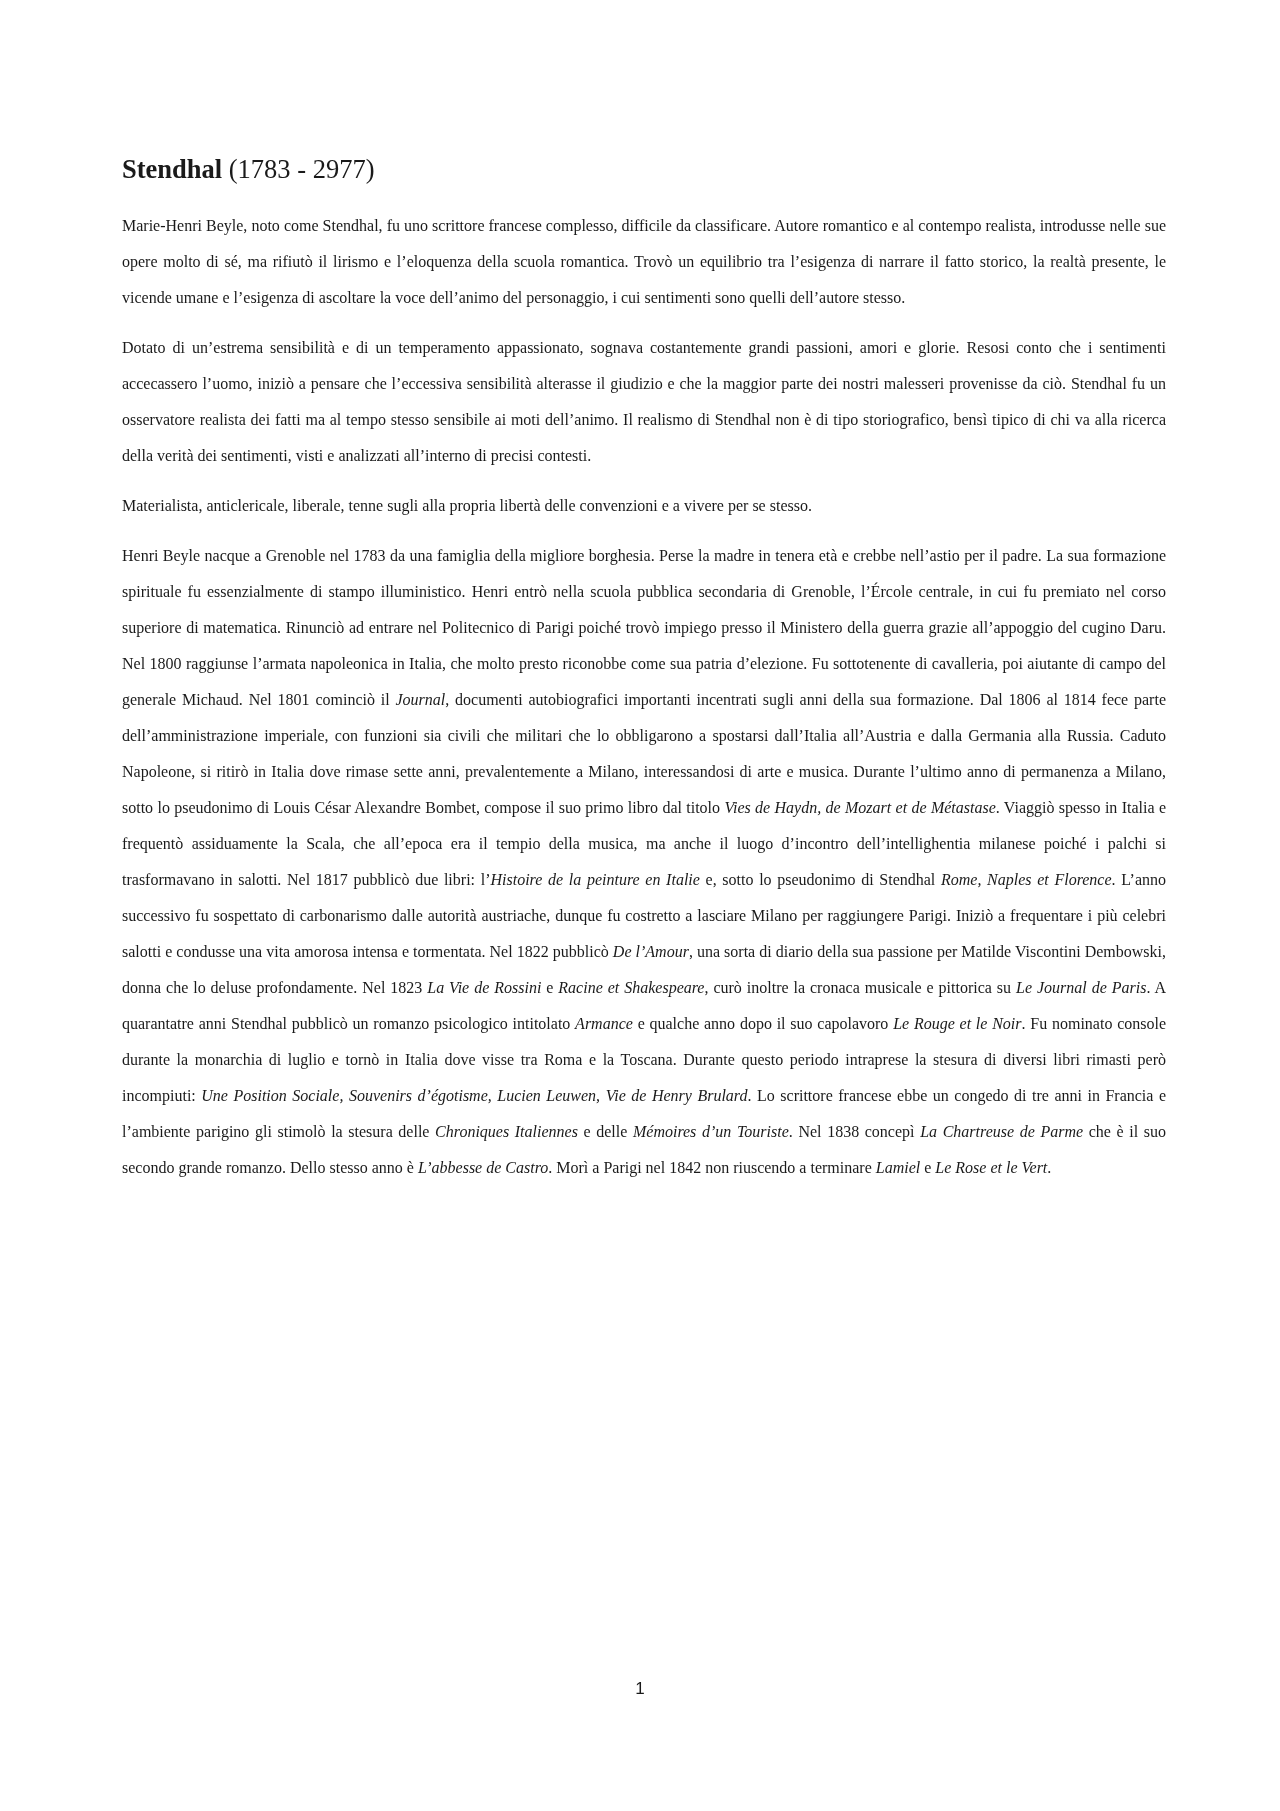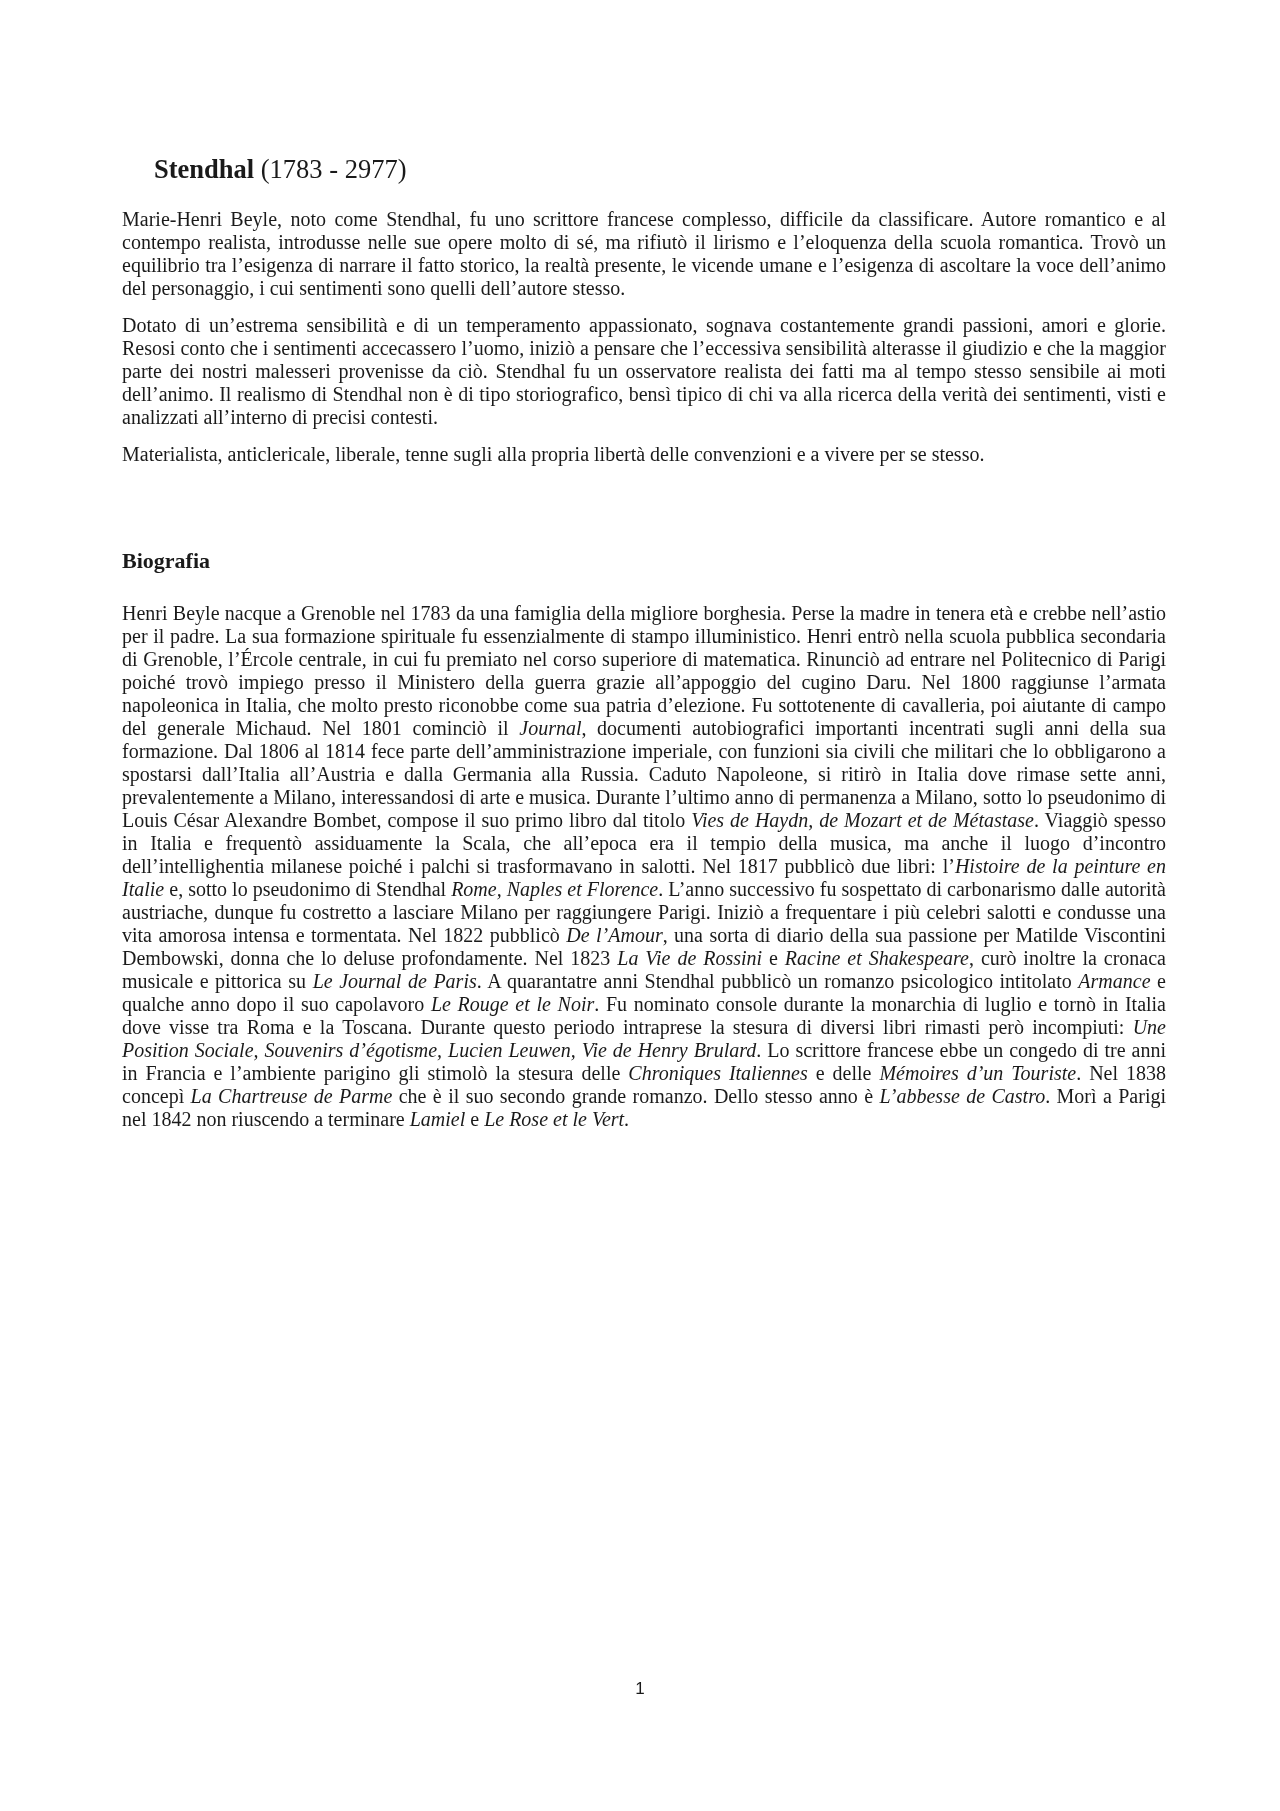--- a/index.html
+++ b/index.html
@@ -22,25 +22,24 @@
       width: 1044px;
     }
     .doc-title {
       font-size: 26.5px;
       line-height: 34px;
       margin: 0 0 22px 0;
       font-weight: normal;
     }
     .doc-title .name {
       font-weight: bold;
-      margin-left: 32px;
     }
     p.body {
-      font-size: 20px;
-      line-height: 23px;
+      font-size: 16px;
+      line-height: 36px;
       text-align: justify;
       margin: 0 0 14px 0;
       hyphens: none;
     }
     .section-heading {
       font-size: 22px;
       font-weight: bold;
       line-height: 29.7px;
       margin: 80px 0 26px 0;
     }
@@ -59,18 +58,17 @@
 </head>
 <body>
 
 <div class="page">
   <h1 class="doc-title"><span class="name">Stendhal</span> <span>(1783 - 2977)</span></h1>
 
   <p class="body">Marie-Henri Beyle, noto come Stendhal, fu uno scrittore francese complesso, difficile da classificare. Autore romantico e al contempo realista, introdusse nelle sue opere molto di sé, ma rifiutò il lirismo e l’eloquenza della scuola romantica. Trovò un equilibrio tra l’esigenza di narrare il fatto storico, la realtà presente, le vicende umane e l’esigenza di ascoltare la voce dell’animo del personaggio, i cui sentimenti sono quelli dell’autore stesso.</p>
   <p class="body">Dotato di un’estrema sensibilità e di un temperamento appassionato, sognava costantemente grandi passioni, amori e glorie. Resosi conto che i sentimenti accecassero l’uomo, iniziò a pensare che l’eccessiva sensibilità alterasse il giudizio e che la maggior parte dei nostri malesseri provenisse da ciò. Stendhal fu un osservatore realista dei fatti ma al tempo stesso sensibile ai moti dell’animo. Il realismo di Stendhal non è di tipo storiografico, bensì tipico di chi va alla ricerca della verità dei sentimenti, visti e analizzati all’interno di precisi contesti.</p>
   <p class="body">Materialista, anticlericale, liberale, tenne sugli alla propria libertà delle convenzioni e a vivere per se stesso.</p>
 
-  <div class="section-heading">Biografia</div>
 
   <p class="body" id="bio-paragraph"><span>Henri Beyle nacque a Grenoble nel 1783 da una famiglia della migliore borghesia. Perse la madre in tenera età e crebbe nell’astio per il padre. La sua formazione spirituale fu essenzialmente di stampo illuministico. Henri entrò nella scuola pubblica secondaria di Grenoble, l’Ércole centrale, in cui fu premiato nel corso superiore di matematica. Rinunciò ad entrare nel Politecnico di Parigi poiché trovò impiego presso il Ministero della guerra grazie all’appoggio del cugino Daru. Nel 1800 raggiunse l’armata napoleonica in Italia, che molto presto riconobbe come sua patria d’elezione. Fu sottotenente di cavalleria, poi aiutante di campo del generale Michaud. Nel 1801 cominciò il </span><em>Journal</em><span>, documenti autobiografici importanti incentrati sugli anni della sua formazione. Dal 1806 al 1814 fece parte dell’amministrazione imperiale, con funzioni sia civili che militari che lo obbligarono a spostarsi dall’Italia all’Austria e dalla Germania alla Russia. Caduto Napoleone, si ritirò in Italia dove rimase sette anni, prevalentemente a Milano, interessandosi di arte e musica. Durante l’ultimo anno di permanenza a Milano, sotto lo pseudonimo di Louis César Alexandre Bombet, compose il suo primo libro dal titolo </span><em>Vies de Haydn, de Mozart et de Métastase</em><span>. Viaggiò spesso in Italia e frequentò assiduamente la Scala, che all’epoca era il tempio della musica, ma anche il luogo d’incontro dell’intellighentia milanese poiché i palchi si trasformavano in salotti. Nel 1817 pubblicò due libri: l’</span><em>Histoire de la peinture en Italie</em><span> e, sotto lo pseudonimo di Stendhal </span><em>Rome, Naples et Florence</em><span>. L’anno successivo fu sospettato di carbonarismo dalle autorità austriache, dunque fu costretto a lasciare Milano per raggiungere Parigi. Iniziò a frequentare i più celebri salotti e condusse una vita amorosa intensa e tormentata. Nel 1822 pubblicò </span><em>De l’Amour</em><span>, una sorta di diario della sua passione per Matilde Viscontini Dembowski, donna che lo deluse profondamente. Nel 1823 </span><em>La Vie de Rossini</em><span> e </span><em>Racine et Shakespeare</em><span>, curò inoltre la cronaca musicale e pittorica su </span><em>Le Journal de Paris</em><span>. A quarantatre anni Stendhal pubblicò un romanzo psicologico intitolato </span><em>Armance</em><span> e qualche anno dopo il suo capolavoro </span><em>Le Rouge et le Noir</em><span>. Fu nominato console durante la monarchia di luglio e tornò in Italia dove visse tra Roma e la Toscana. Durante questo periodo intraprese la stesura di diversi libri rimasti però incompiuti: </span><em>Une Position Sociale, Souvenirs d’égotisme, Lucien Leuwen, Vie de Henry Brulard</em><span>. Lo scrittore francese ebbe un congedo di tre anni in Francia e l’ambiente parigino gli stimolò la stesura delle </span><em>Chroniques Italiennes</em><span> e delle </span><em>Mémoires d’un Touriste</em><span>. Nel 1838 concepì </span><em>La Chartreuse de Parme</em><span> che è il suo secondo grande romanzo. Dello stesso anno è </span><em>L’abbesse de Castro</em><span>. Morì a Parigi nel 1842 non riuscendo a terminare </span><em>Lamiel</em><span> e </span><em>Le Rose et le Vert</em><span>.</span></p>
 </div>
 
 <div class="page-number">1</div>
 
 </body></html>

